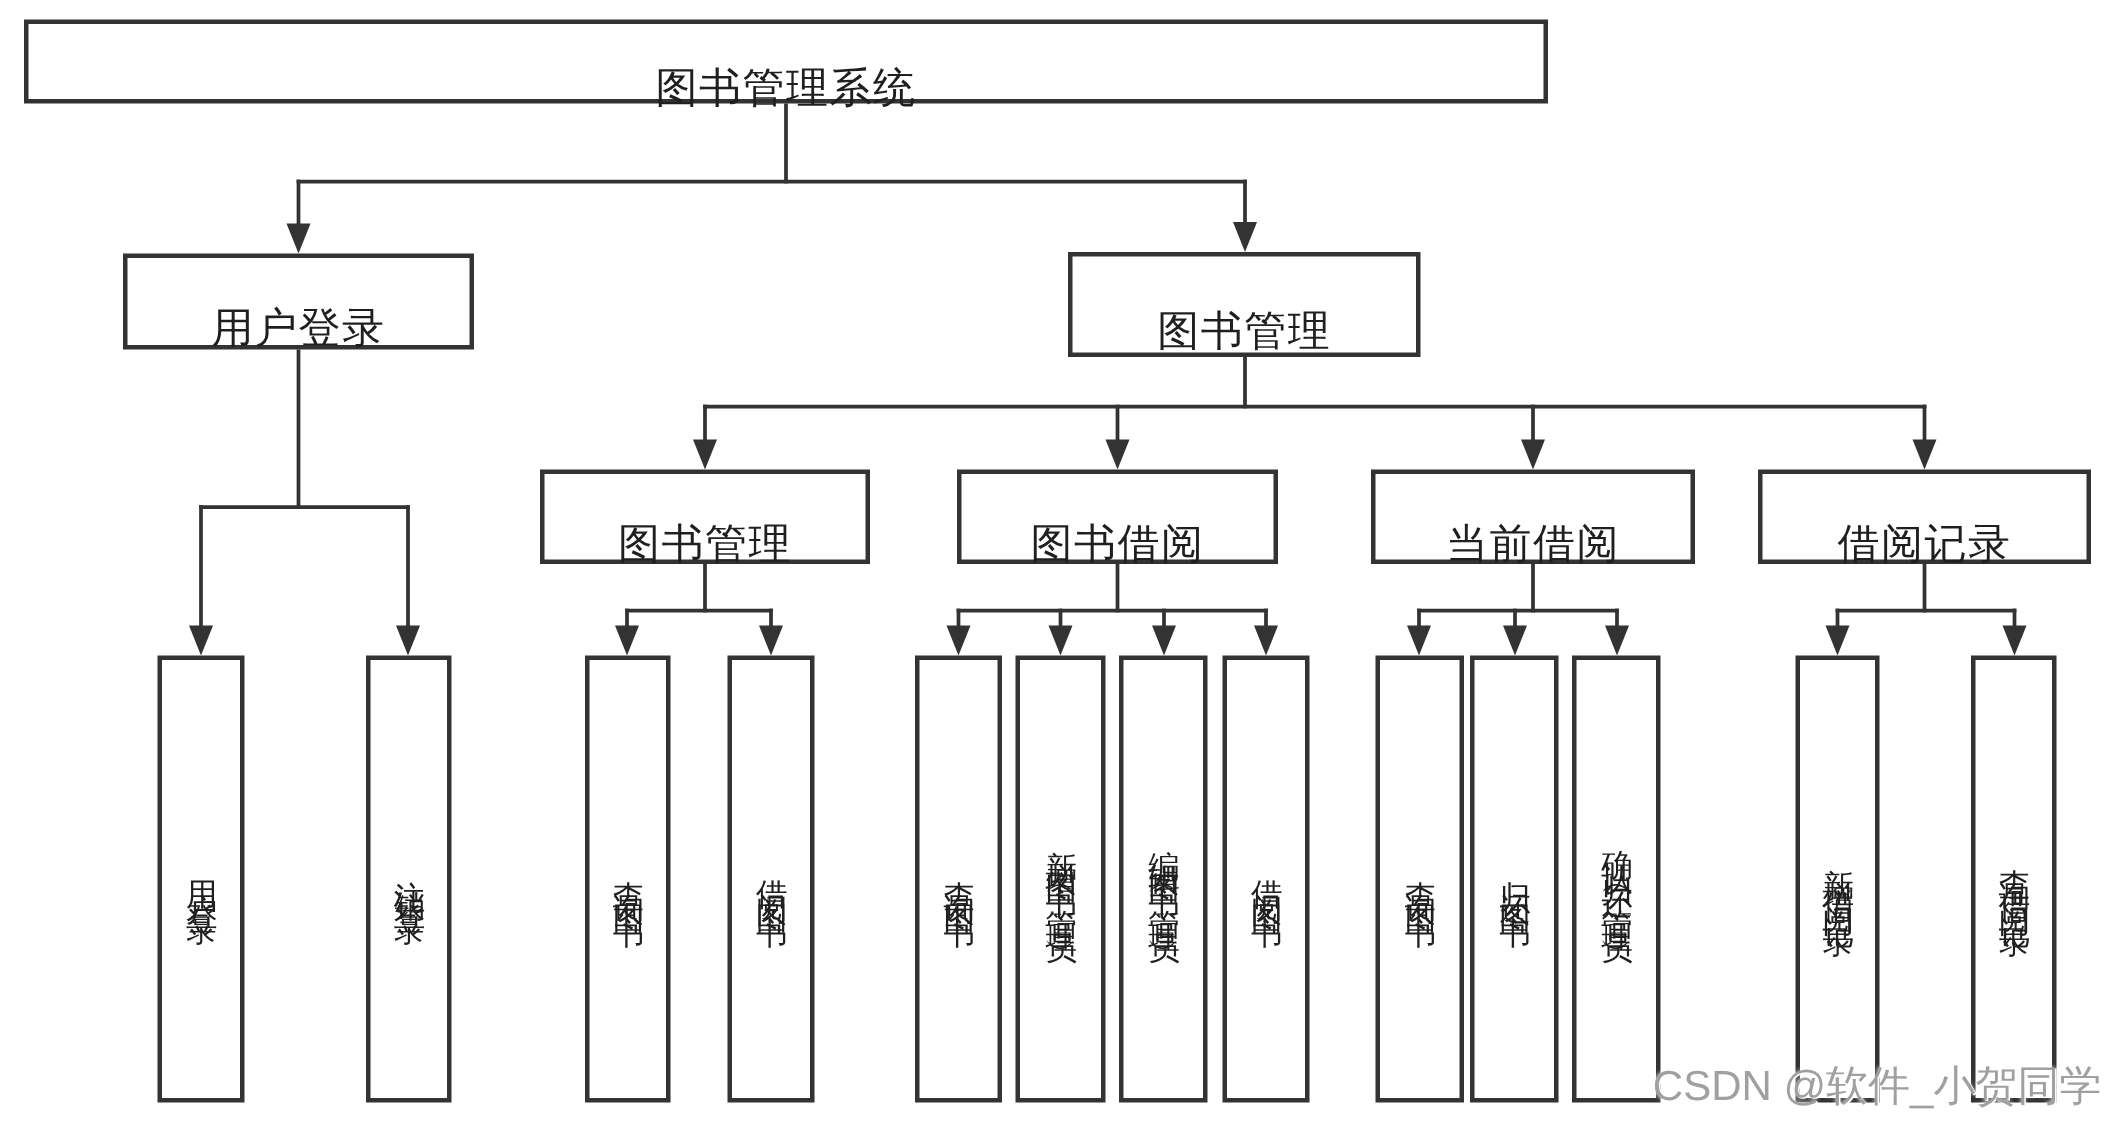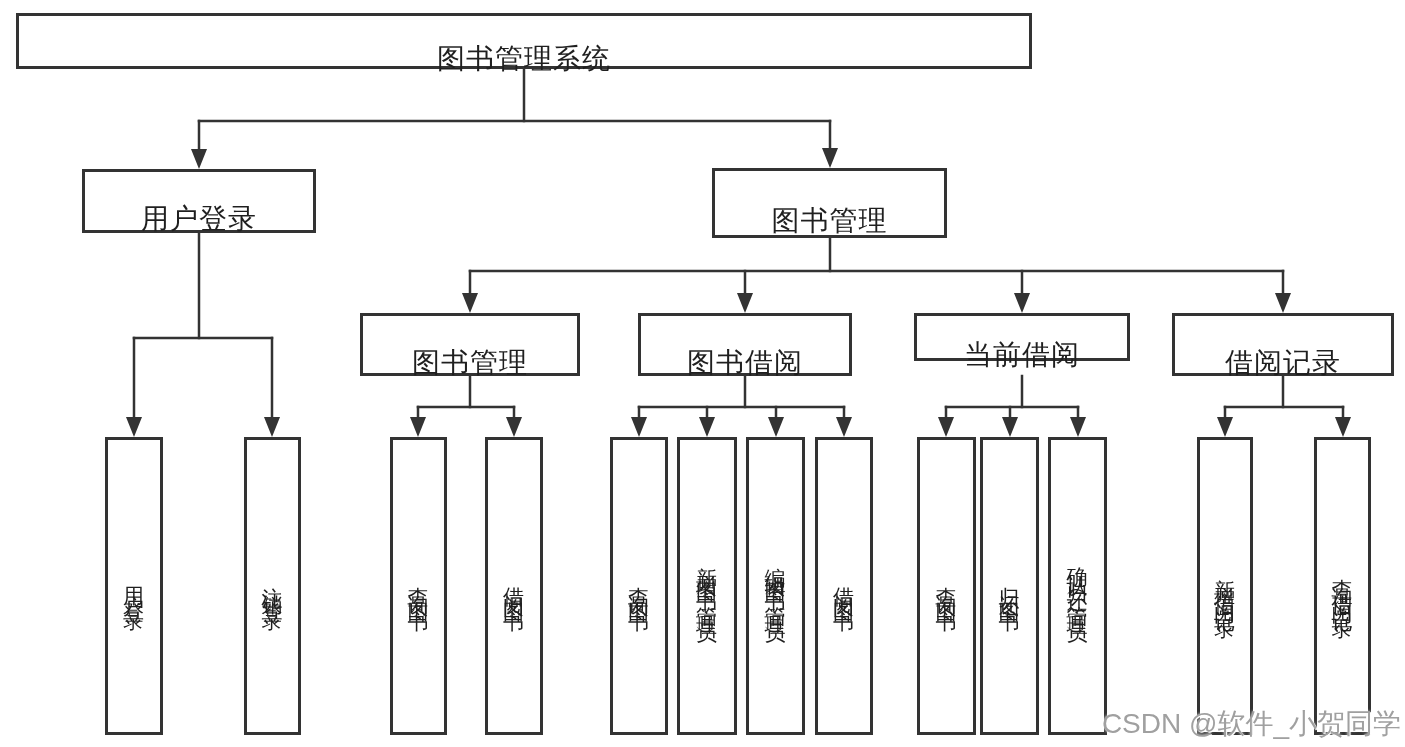--- a/index.html
+++ b/index.html
@@ -129,21 +129,21 @@
   <div class="box h" style="left:712px; top:168px; width:235px; height:70px;">
     <span>图书管理</span>
   </div>
 
   <div class="box h" style="left:360px; top:313px; width:220px; height:63px;">
     <span>图书管理</span>
   </div>
   <div class="box h" style="left:638px; top:313px; width:214px; height:63px;">
     <span>图书借阅</span>
   </div>
-  <div class="box h" style="left:914px; top:313px; width:216px; height:48px;">
+  <div class="box h" style="left:914px; top:313px; width:216px; height:63px;">
     <span>当前借阅</span>
   </div>
   <div class="box h" style="left:1172px; top:313px; width:222px; height:63px;">
     <span>借阅记录</span>
   </div>
 
   <div class="box v" style="left:105px; top:437px; width:58px; height:298px;">
     <span>用户登录</span>
   </div>
   <div class="box v" style="left:244px; top:437px; width:57px; height:298px;">

